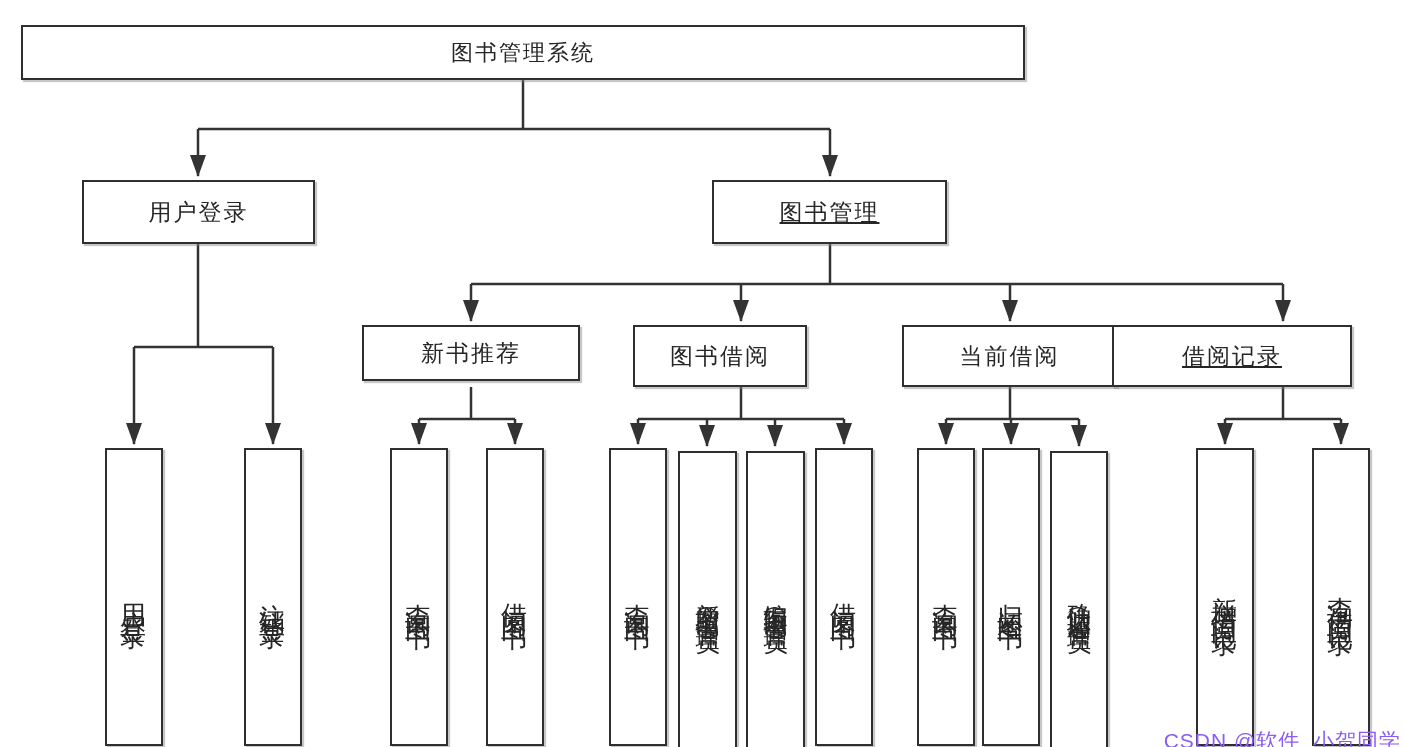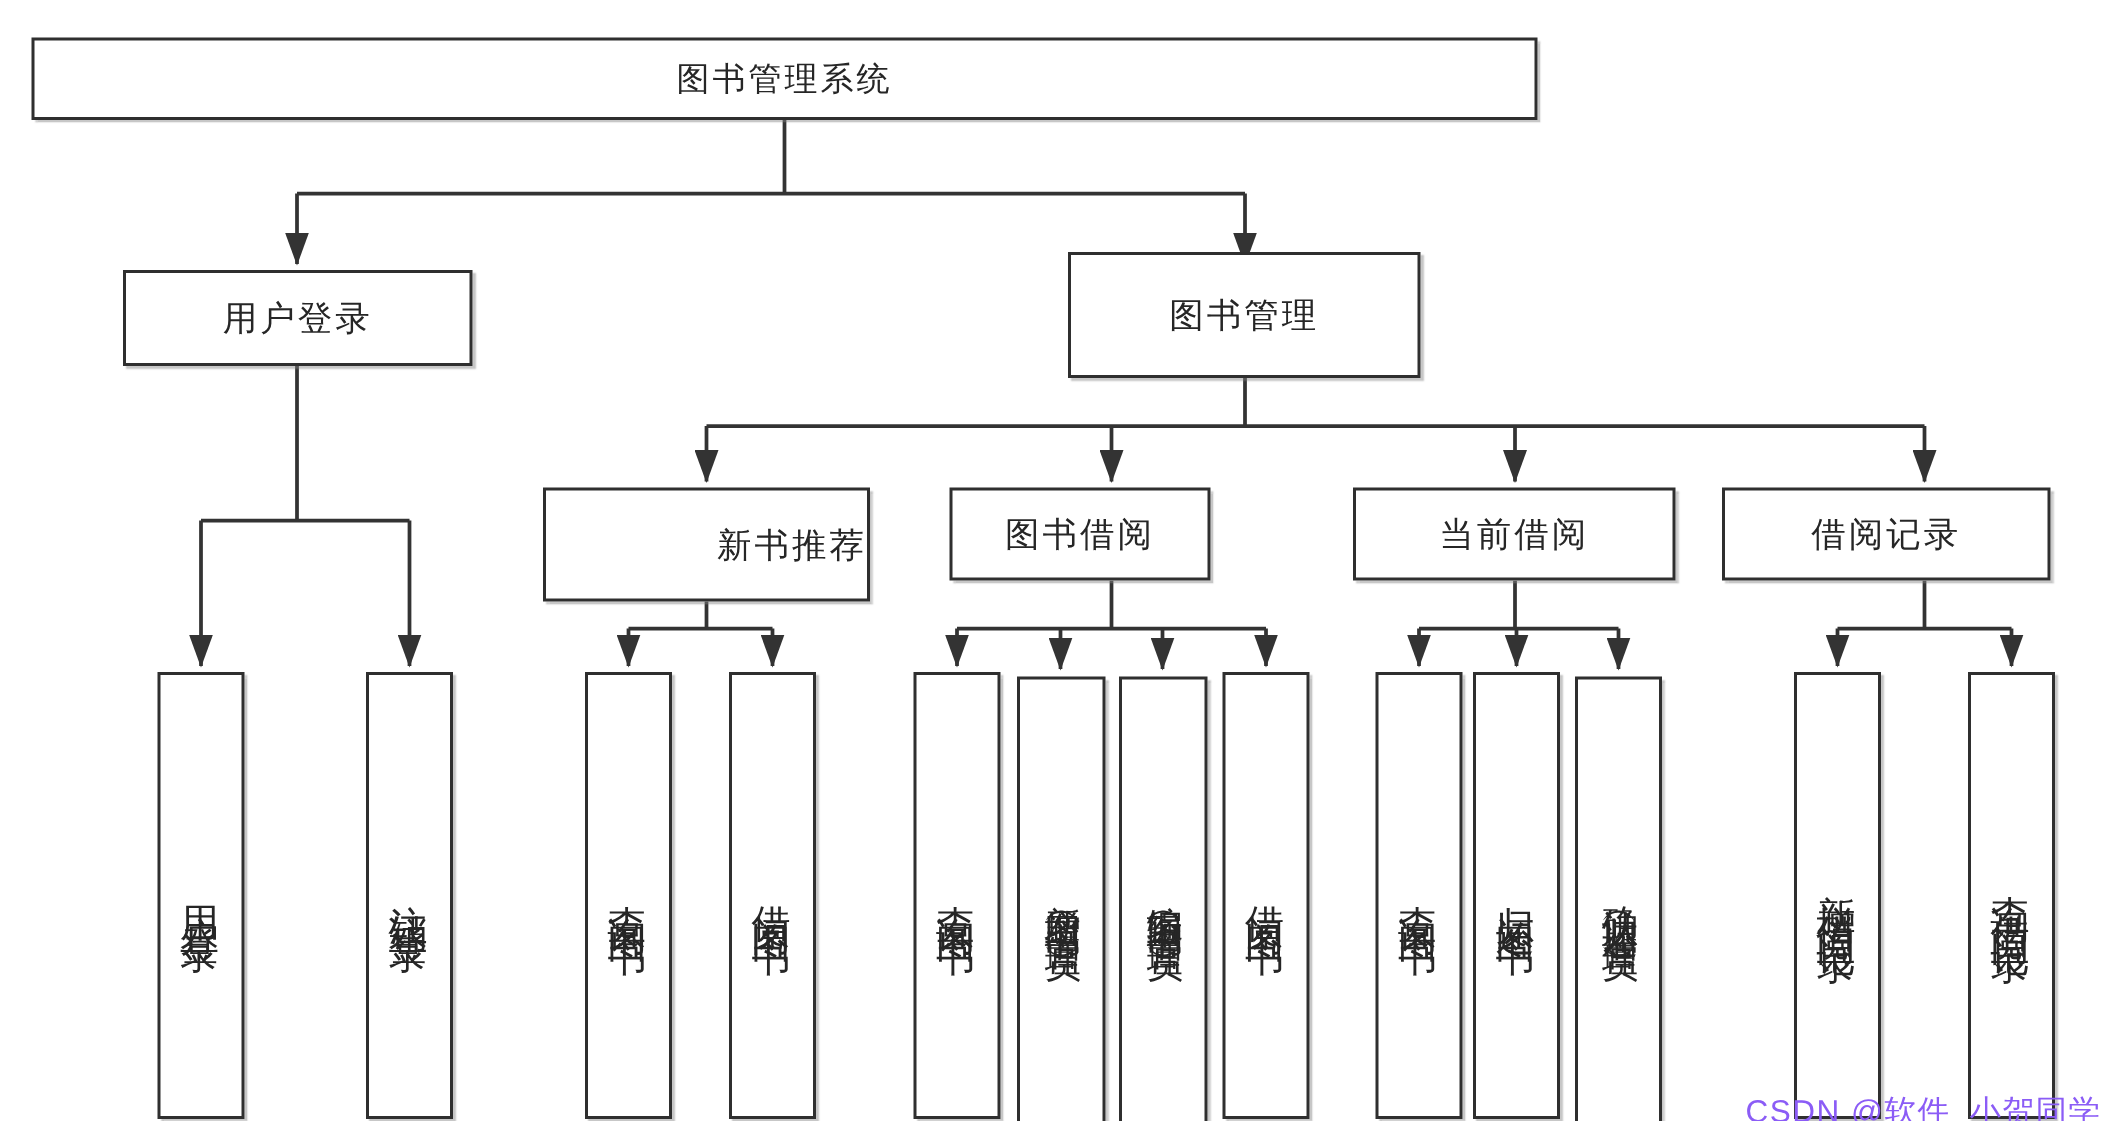--- a/index.html
+++ b/index.html
@@ -118,34 +118,34 @@
     <line x1="1341" y1="407" x2="1341" y2="432" marker-end="url(#arrowhead)"></line>
   </svg>
 
   <div class="node root" style="left:21px; top:13px; width:1004px; height:55px;">
     <span class="hlabel">图书管理系统</span>
   </div>
 
   <div class="node" style="left:82px; top:168px; width:233px; height:64px;">
     <span class="hlabel">用户登录</span>
   </div>
-  <div class="node" style="left:712px; top:156px; width:235px; height:84px;">
+  <div class="node" style="left:712px; top:168px; width:235px; height:64px;text-decoration:underline;">
     <span class="hlabel">图书管理</span>
   </div>
 
-  <div class="node" style="left:362px; top:313px; width:218px; height:76px;justify-content:flex-end;">
+  <div class="node" style="left:362px; top:313px; width:218px; height:56px;">
     <span class="hlabel">新书推荐</span>
   </div>
   <div class="node" style="left:633px; top:313px; width:174px; height:62px;">
     <span class="hlabel">图书借阅</span>
   </div>
   <div class="node" style="left:902px; top:313px; width:215px; height:62px;text-align:right;">
     <span class="hlabel">当前借阅</span>
   </div>
-  <div class="node" style="left:1148px; top:313px; width:219px; height:62px;">
+  <div class="node" style="left:1112px; top:313px; width:240px; height:62px;text-decoration:underline;">
     <span class="hlabel">借阅记录</span>
   </div>
 
   <div class="node" style="left:105px; top:436px; width:58px; height:298px;">
     <span class="vlabel">用户登录</span>
   </div>
   <div class="node" style="left:244px; top:436px; width:58px; height:298px;">
     <span class="vlabel">注销登录</span>
   </div>
 

